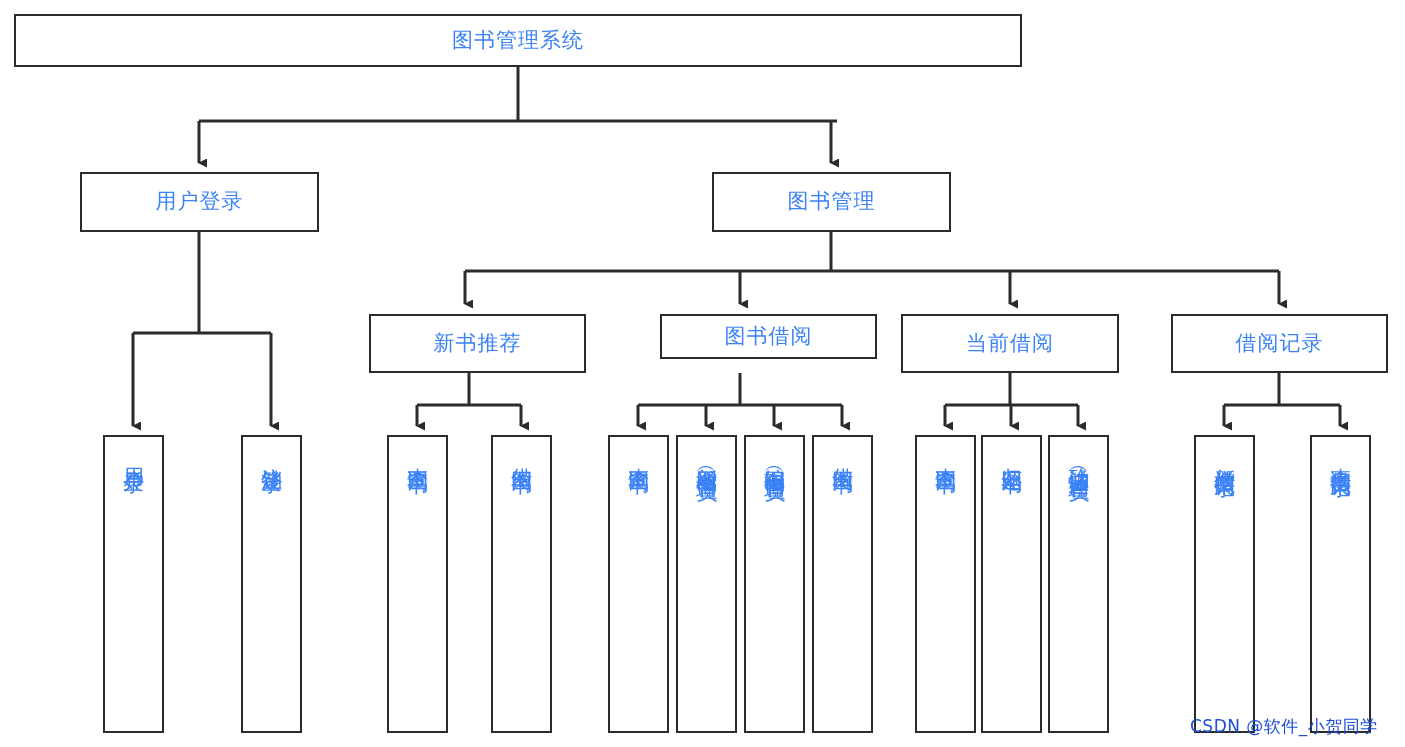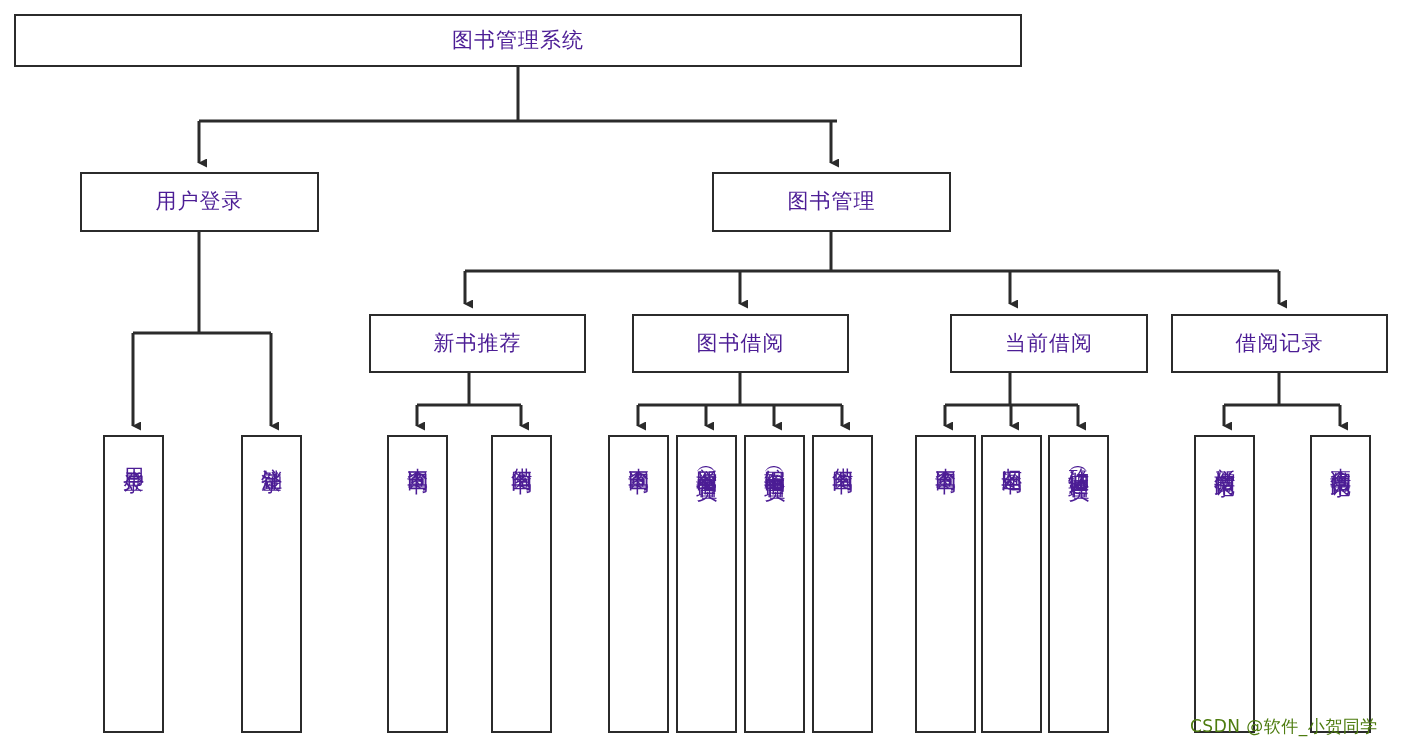--- a/index.html
+++ b/index.html
@@ -27,21 +27,21 @@
     pointer-events: none;
   }
   .node {
     position: absolute;
     box-sizing: border-box;
     background: #ffffff;
     border: 2px solid #2b2b2b;
     display: flex;
     align-items: center;
     justify-content: center;
-    color: #4c1d95;
+    color: #3b82f6;
   }
   .node-h {
     font-size: 21px;
     letter-spacing: 1px;
     line-height: 1.1;
     white-space: nowrap;
   }
   .node-root .label,
   .node-l1 .label,
   .node-l2 .label {
@@ -57,21 +57,21 @@
     text-orientation: upright;
     font-size: 21px;
     line-height: 1.35;
     letter-spacing: 2px;
     white-space: nowrap;
     display: block;
   }
   .watermark {
     position: absolute;
     font-size: 17px;
-    color: #4d7c0f;
+    color: #1d4ed8;
     white-space: nowrap;
     letter-spacing: 0.5px;
     pointer-events: none;
   }
 </style>
 </head>
 <body>
 
 <div id="diagram-root">
 
@@ -132,24 +132,24 @@
   <div class="node node-h node-l1" style="left:80px; top:172px; width:239px; height:60px;">
     <span class="label">用户登录</span>
   </div>
   <div class="node node-h node-l1" style="left:712px; top:172px; width:239px; height:60px;align-items:center;">
     <span class="label">图书管理</span>
   </div>
 
   <div class="node node-h node-l2" style="left:369px; top:314px; width:217px; height:59px;">
     <span class="label">新书推荐</span>
   </div>
-  <div class="node node-h node-l2" style="left:632px; top:314px; width:217px; height:59px;">
+  <div class="node node-h node-l2" style="left:660px; top:314px; width:217px; height:45px;">
     <span class="label">图书借阅</span>
   </div>
-  <div class="node node-h node-l2" style="left:950px; top:314px; width:198px; height:59px;">
+  <div class="node node-h node-l2" style="left:901px; top:314px; width:218px; height:59px;">
     <span class="label">当前借阅</span>
   </div>
   <div class="node node-h node-l2" style="left:1171px; top:314px; width:217px; height:59px;font-family:Liberation Serif, serif;">
     <span class="label">借阅记录</span>
   </div>
 
   <div class="node node-leaf" style="left:103px; top:435px; width:61px; height:298px;">
     <span class="label">用户登录</span>
   </div>
   <div class="node node-leaf" style="left:241px; top:435px; width:61px; height:298px;">

